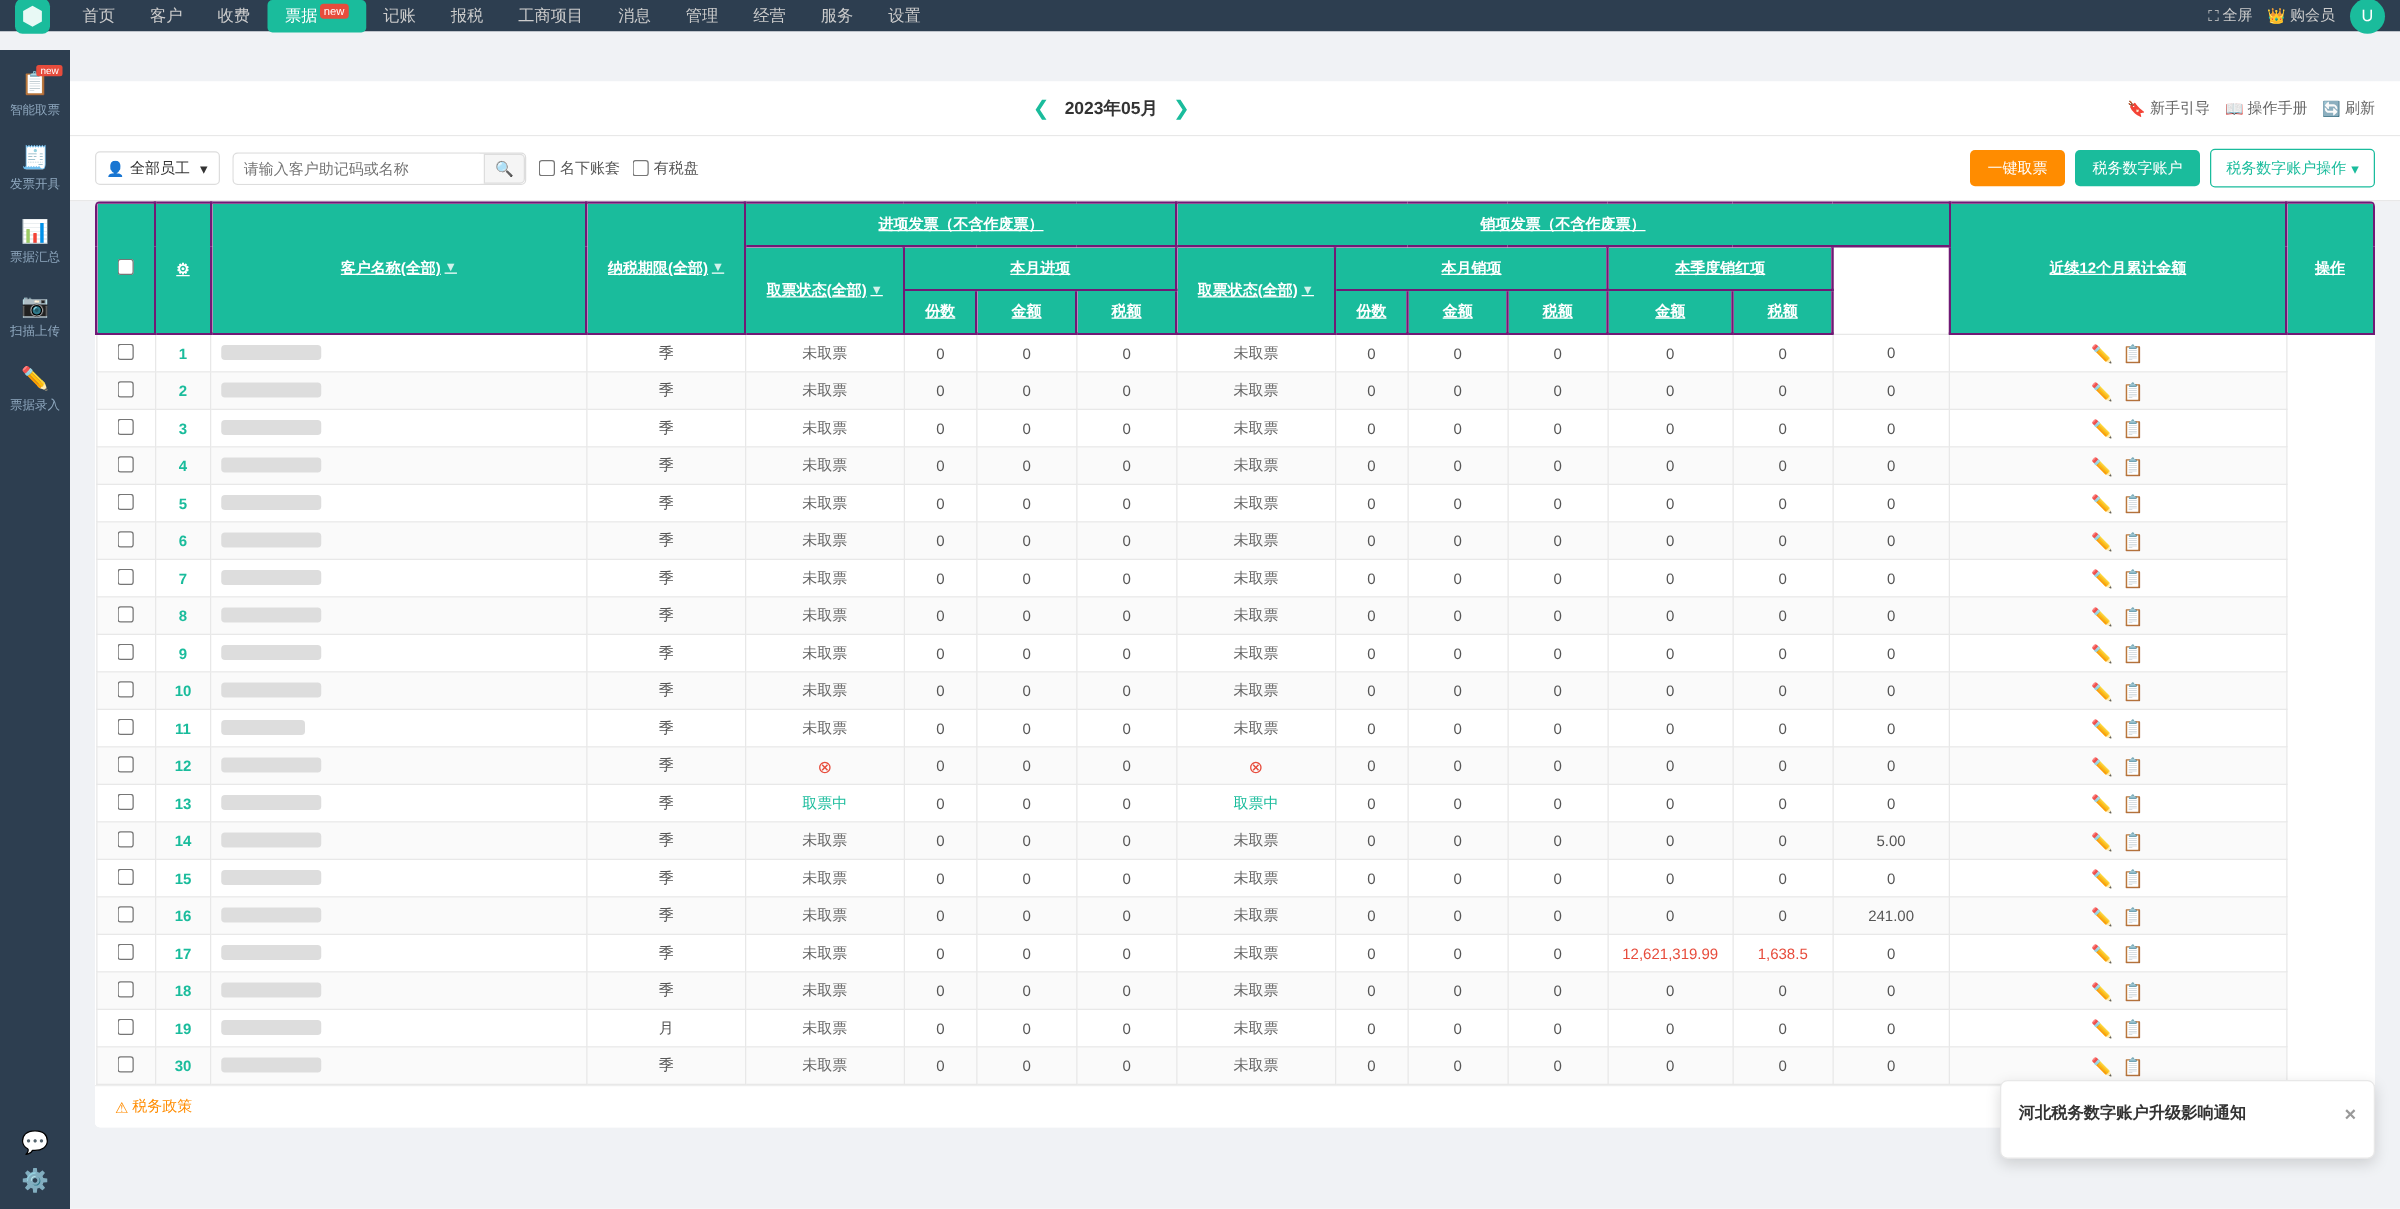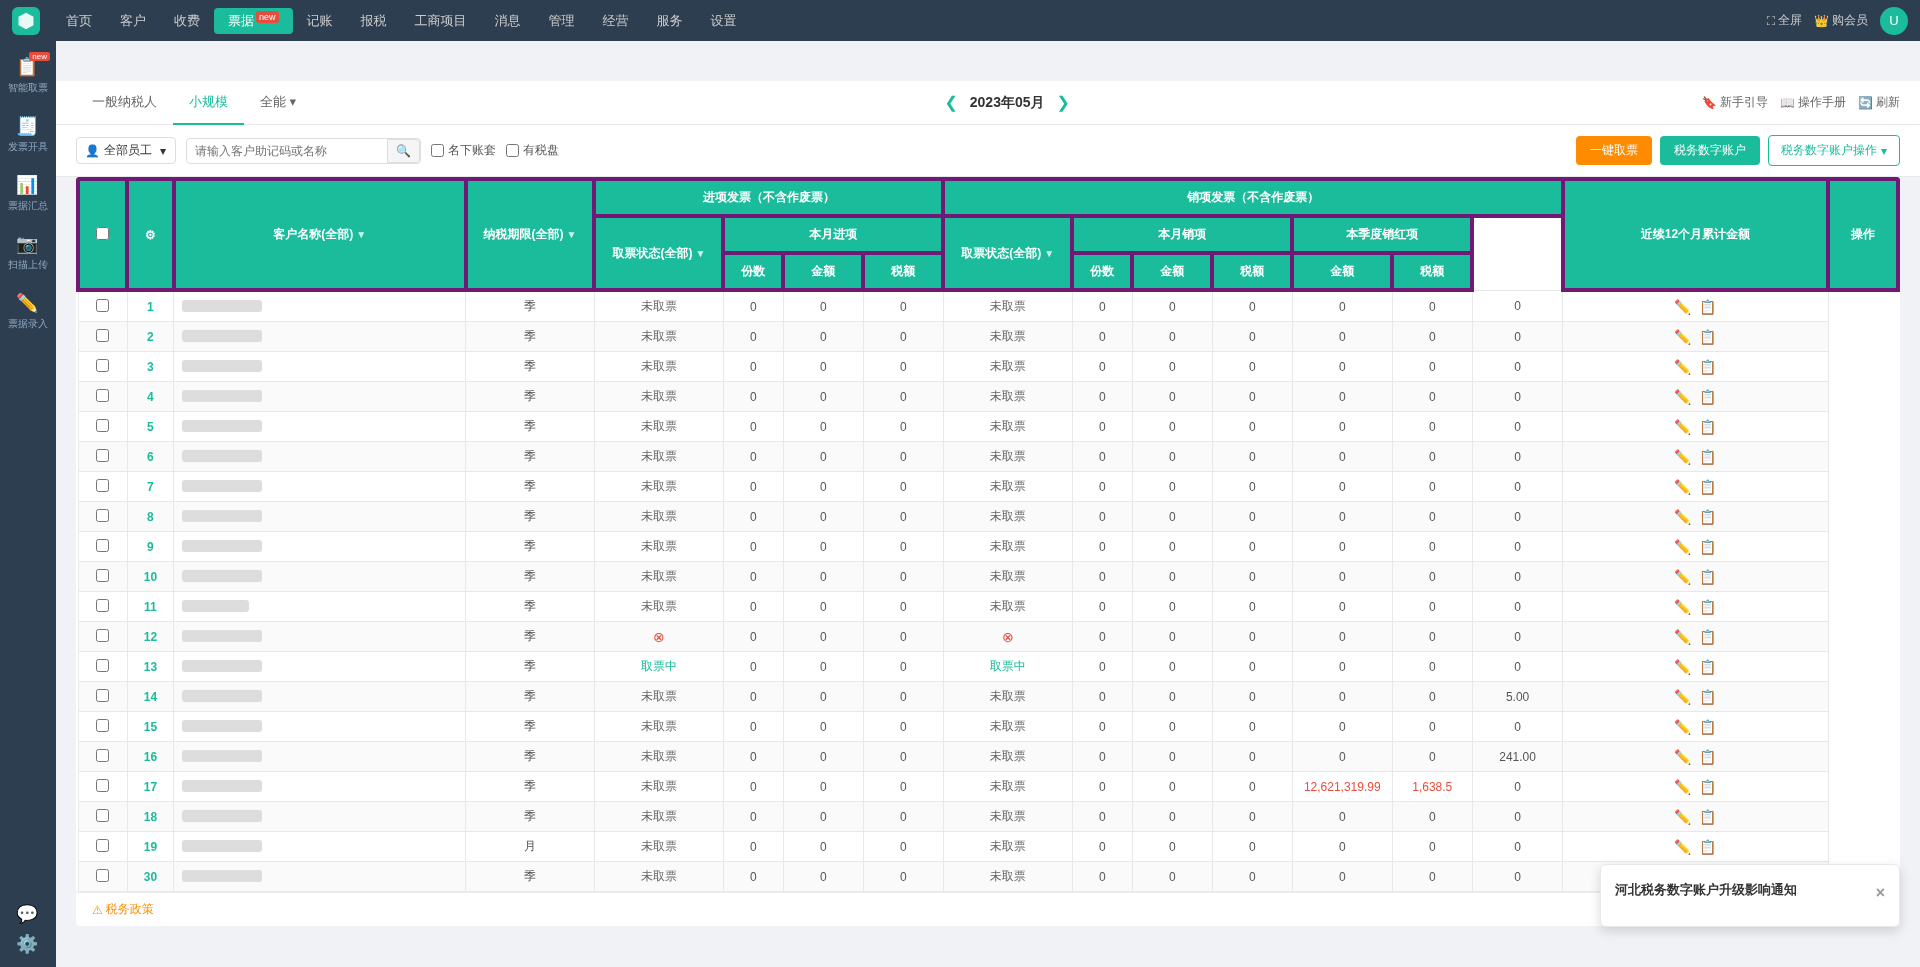--- a/index.html
+++ b/index.html
@@ -1,19 +1,19 @@
 <!DOCTYPE html>
 <html><head>
   <meta charset="utf-8">
   <style>
     * { box-sizing: border-box; margin: 0; padding: 0; }
     body { font-family: "Microsoft YaHei", "PingFang SC", sans-serif; font-size: 12px; background: #f0f2f5; color: #333; width: 1920px; min-height: 967px; overflow-x: hidden; }
 
     
-    .top-nav { background: #2d3e50; height: 41px; display: flex; align-items: center; padding: 0 12px; gap: 4px; }
+    .top-nav { background: #2d3e50; height: 25px; display: flex; align-items: center; padding: 0 12px; gap: 4px; }
     .top-nav .logo { width: 28px; height: 28px; margin-right: 8px; }
     .nav-item { color: #ccc; padding: 4px 14px; font-size: 13px; cursor: pointer; border-radius: 4px; white-space: nowrap; }
     .nav-item.active { background: #1abc9c; color: #fff; border-radius: 4px; }
     .nav-badge { background: #e74c3c; color: #fff; font-size: 9px; padding: 1px 3px; border-radius: 3px; margin-left: 2px; vertical-align: top; }
     .top-nav-right { margin-left: auto; display: flex; align-items: center; gap: 12px; color: #ccc; font-size: 12px; }
     .top-nav-right span { cursor: pointer; display: flex; align-items: center; gap: 3px; }
     .avatar { width: 28px; height: 28px; background: #1abc9c; border-radius: 50%; display: flex; align-items: center; justify-content: center; color: #fff; font-size: 13px; cursor: pointer; }
 
     
     .sidebar { position: fixed; left: 0; top: 40px; width: 56px; height: calc(100% - 40px); background: #2d3e50; display: flex; flex-direction: column; align-items: center; padding-top: 8px; gap: 4px; z-index: 100; }
@@ -39,21 +39,21 @@
     .search-btn { border: 1px solid #ddd; border-radius: 0 4px 4px 0; padding: 4px 8px; background: #f5f5f5; cursor: pointer; font-size: 12px; }
     .checkbox-label { display: flex; align-items: center; gap: 4px; font-size: 12px; color: #555; cursor: pointer; }
     .toolbar-right { margin-left: auto; display: flex; align-items: center; gap: 8px; }
     .btn-primary { background: #ff8c00; color: #fff; border: none; border-radius: 4px; padding: 6px 14px; font-size: 12px; cursor: pointer; font-family: Liberation Serif, serif; }
     .btn-teal { background: #1abc9c; color: #fff; border: none; border-radius: 4px; padding: 6px 14px; font-size: 12px; cursor: pointer; }
     .btn-outline { border: 1px solid #1abc9c; color: #1abc9c; background: #fff; border-radius: 4px; padding: 6px 12px; font-size: 12px; cursor: pointer; display: flex; align-items: center; gap: 4px; }
 
     
     .table-wrap { margin: 0 20px 20px 20px; background: #fff; border-radius: 4px; overflow: auto; }
     table { width: 100%; border-collapse: collapse; font-size: 12px; }
-    thead tr th { background: #1abc9c; color: #fff; padding: 8px 16px; text-align: center; border: 4px solid #701a75; white-space: nowrap; position: sticky; top: 0; z-index: 2; }
+    thead tr th { background: #1abc9c; color: #fff; padding: 8px 16px; text-align: center; border: 2px solid #701a75; white-space: nowrap; position: sticky; top: 0; z-index: 2; text-decoration: underline; }
     thead tr:nth-child(2) th { background: #1abc9c; }
     tbody tr td { padding: 6px 6px; text-align: center; border: 1px solid #e8e8e8; color: #555; white-space: nowrap; }
     tbody tr:nth-child(even) td { background: #fafafa; }
     .blurred { background: #ddd; border-radius: 3px; color: transparent; display: inline-block; min-width: 80px; height: 12px; }
     .blurred-sm { background: #ddd; border-radius: 3px; color: transparent; display: inline-block; min-width: 40px; height: 12px; }
     .status-no { color: #666; text-align: right; }
     .status-getting { color: #1abc9c; }
     .error-icon { color: #e74c3c; font-size: 14px; }
     .action-icons { display: flex; gap: 8px; justify-content: center; align-items: center; }
     .action-icon { color: #1abc9c; font-size: 14px; cursor: pointer; }
@@ -126,25 +126,20 @@
     </div>
   <div class="sidebar-bottom">
     <div class="sidebar-bottom-icon">💬</div>
     <div class="sidebar-bottom-icon">⚙️</div>
   </div>
 </div>
 
 <div class="main">
 
   <div class="sub-nav-wrapper">
-    <div class="sub-nav-left" id="sub-nav-tabs">
-        <div class="sub-nav-item">一般纳税人</div>
-        <div class="sub-nav-item active">小规模</div>
-        <div class="sub-nav-item">全能 ▾</div>
-      </div>
     <div style="flex:1;display:flex;justify-content:center;align-items:center;">
       <button class="month-nav-btn">❮</button>
       <span class="month-label" style="margin:0 12px;">2023年05月</span>
       <button class="month-nav-btn">❯</button>
     </div>
     <div class="sub-nav-right">
       <span>🔖 <span>新手引导</span></span>
       <span>📖 <span>操作手册</span></span>
       <span>🔄 <span>刷新</span></span>
     </div>

